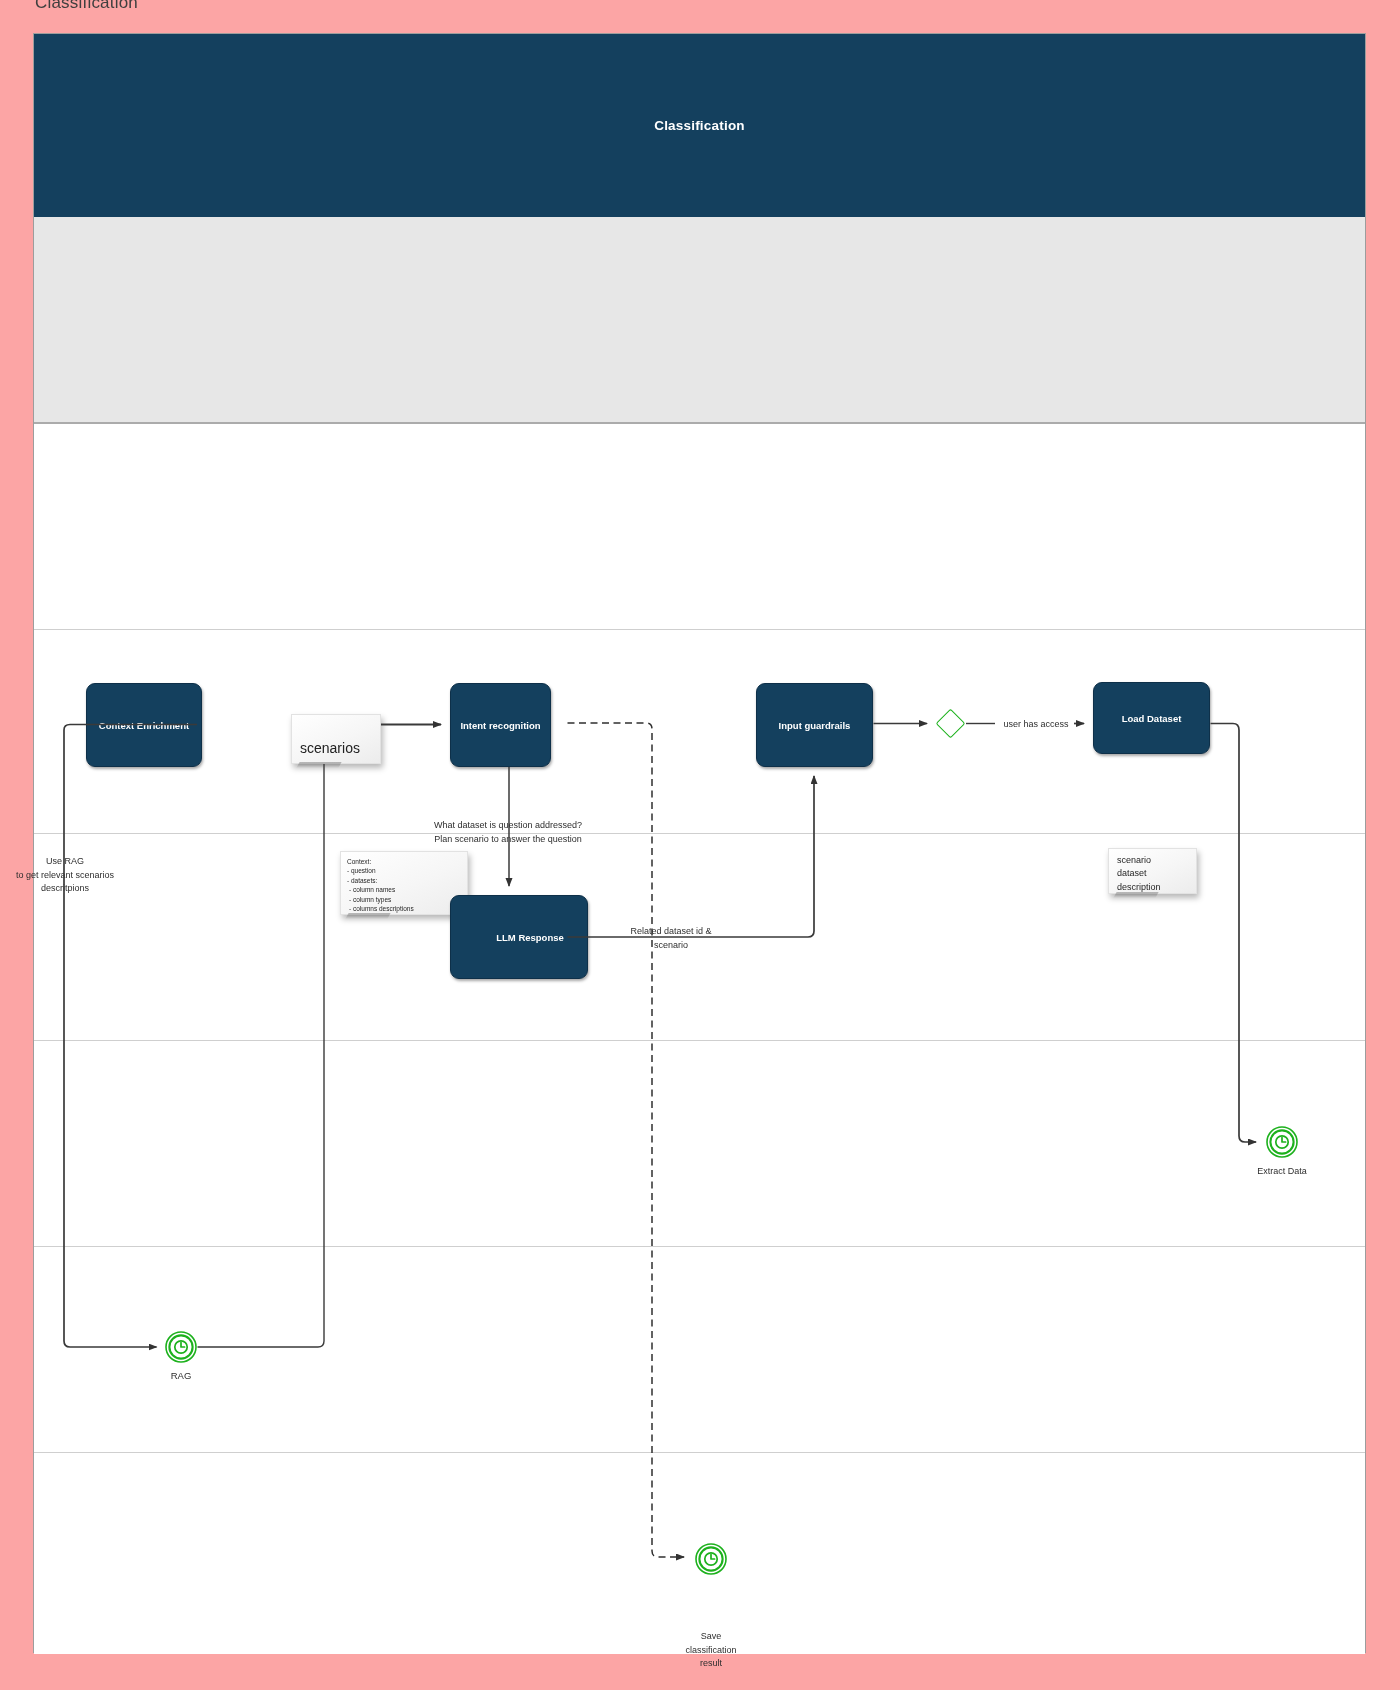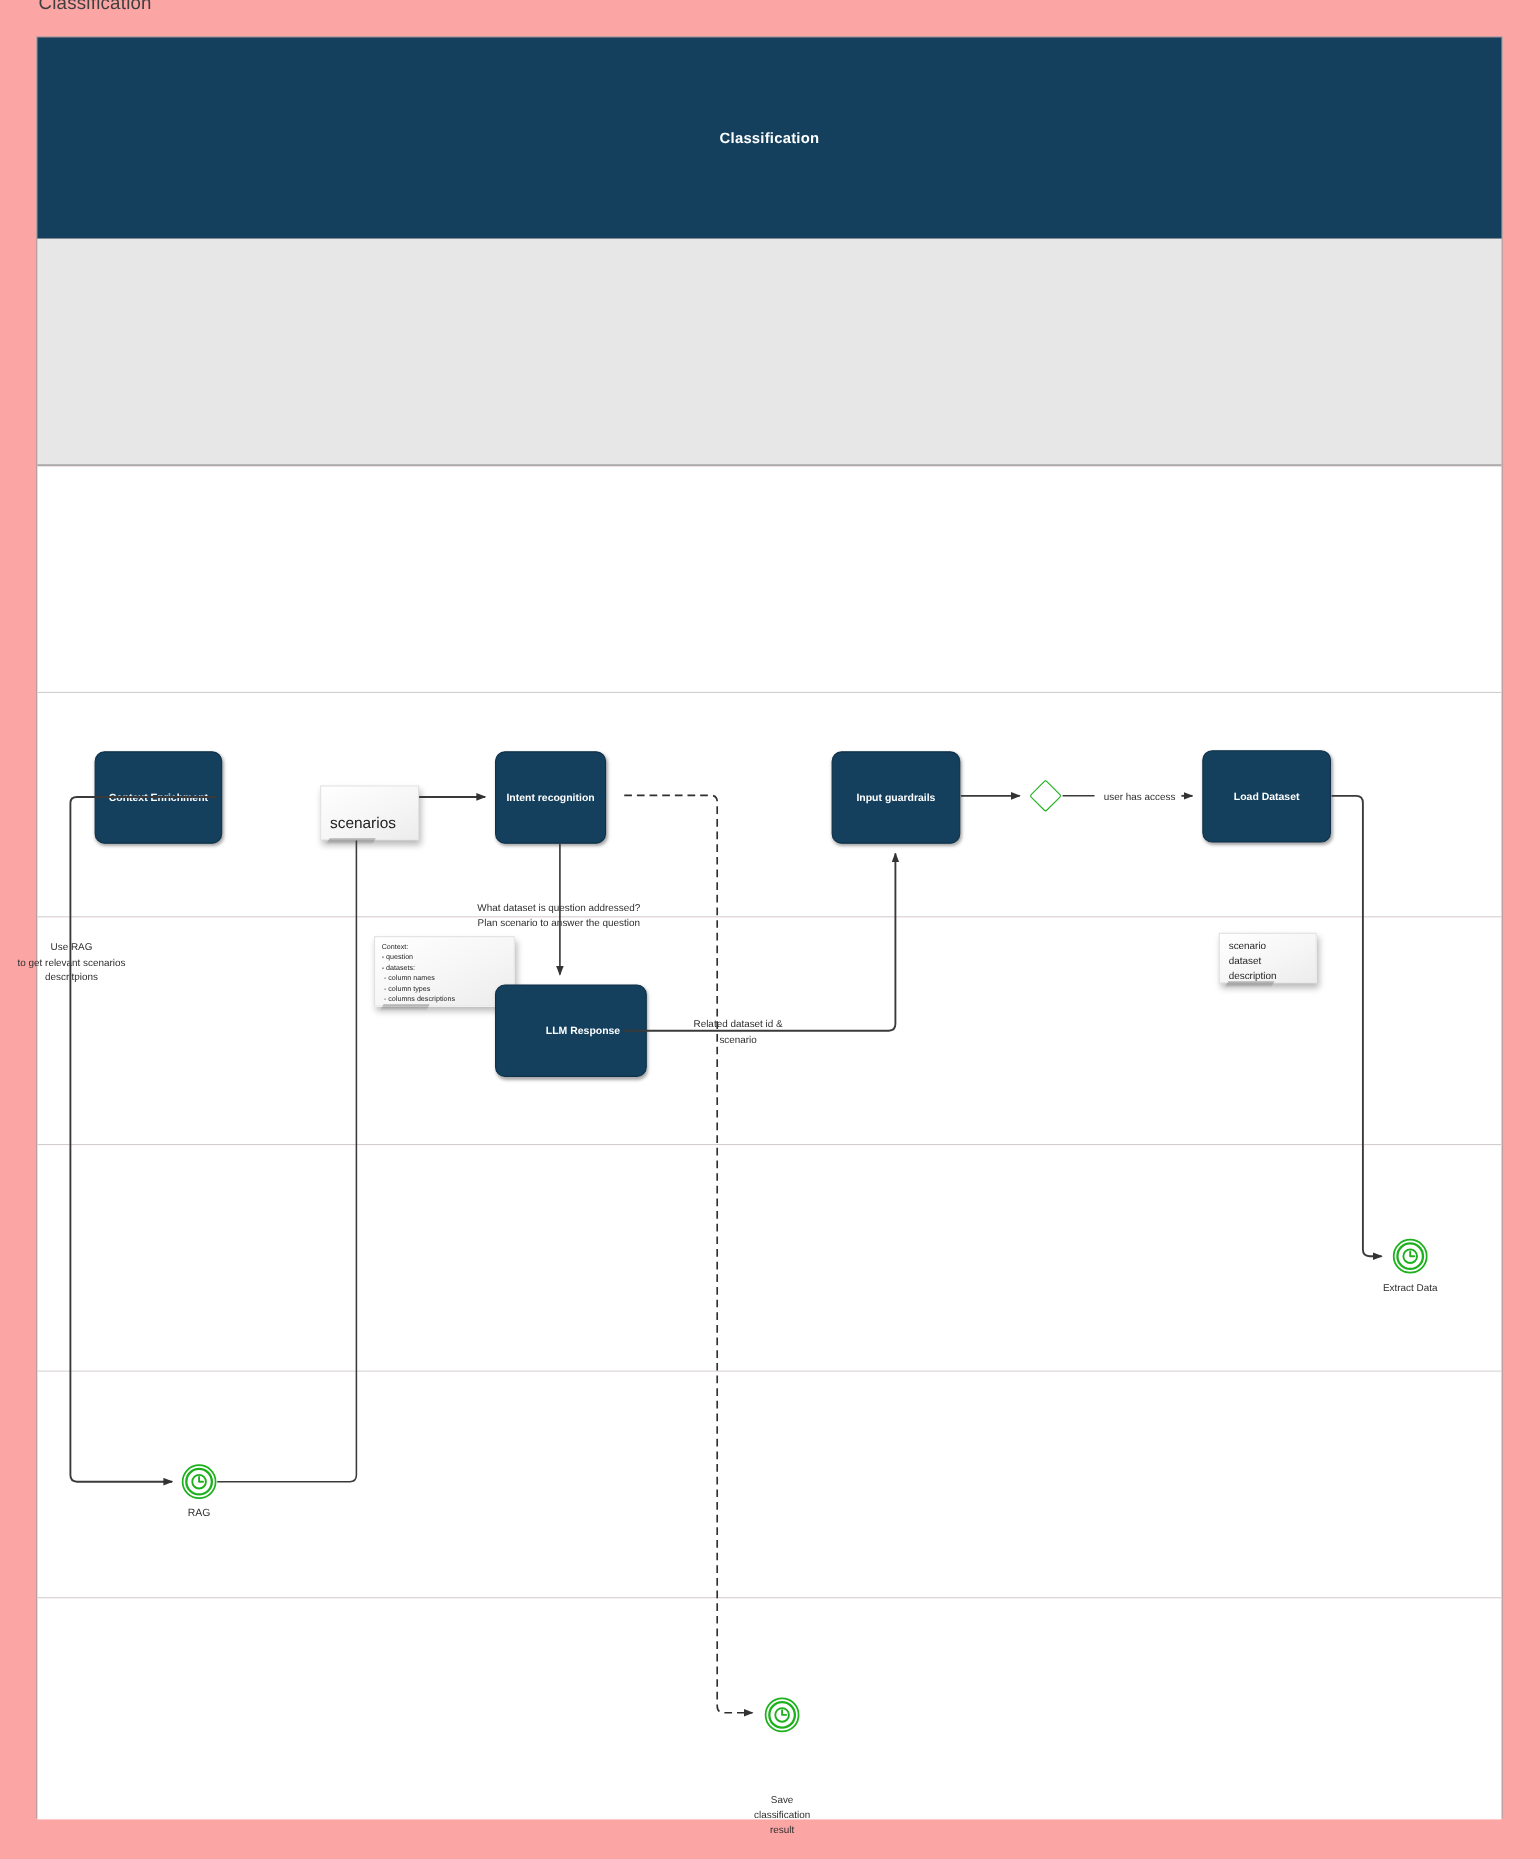--- a/index.html
+++ b/index.html
@@ -57,21 +57,21 @@
 
   <div class="task" style="left:86px;top:683px;width:116px;height:84px;">
     <span>Context Enrichment</span>
   </div>
   <div class="task" style="left:450px;top:683px;width:101px;height:84px;">
     <span>Intent recognition</span>
   </div>
   <div class="task" style="left:756px;top:683px;width:117px;height:84px;">
     <span>Input guardrails</span>
   </div>
-  <div class="task" style="left:1093px;top:682px;width:117px;height:84px;">
+  <div class="task" style="left:1093px;top:682px;width:117px;height:72px;">
     <span>Load Dataset</span>
   </div>
   <div class="task" style="left:450px;top:895px;width:138px;height:84px;padding-left:22px;">
     <span>LLM Response</span>
   </div>
 
   <div class="paper-note note-scenarios" style="left:291px;top:714px;width:90px;height:50px;">
     <span>scenarios</span>
   </div>
   <div class="paper-note note-tiny" style="left:340px;top:851px;width:128px;height:64px;">

